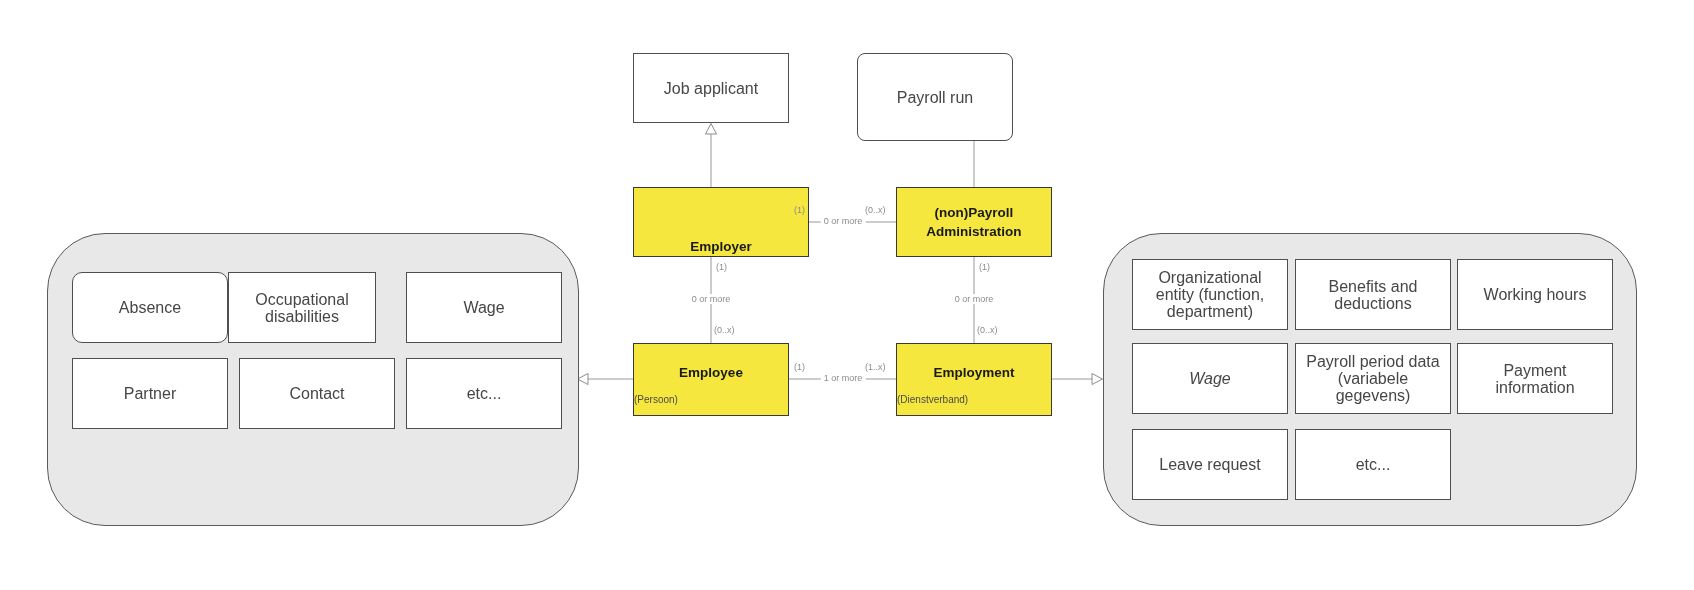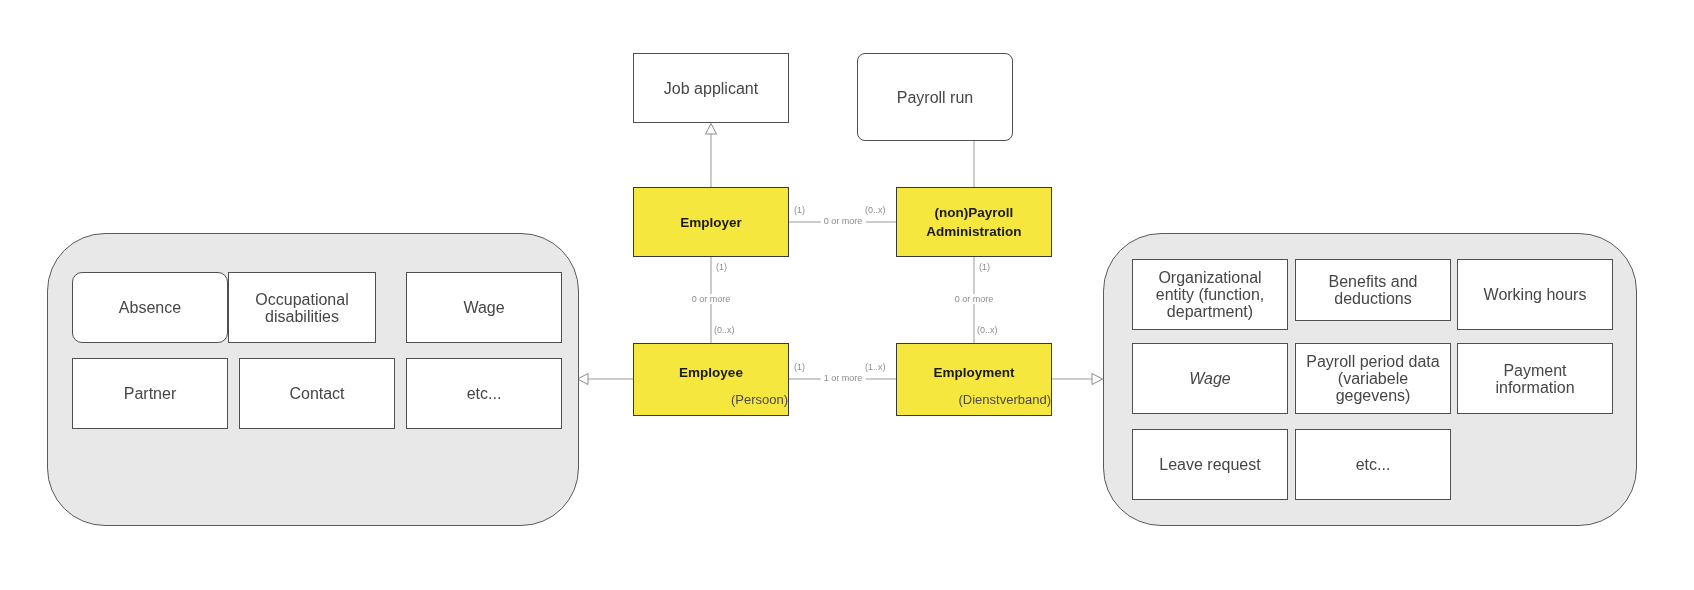--- a/index.html
+++ b/index.html
@@ -6,21 +6,21 @@
   .canvas{position:relative;width:1694px;height:590px;background:#ffffff;overflow:hidden;}
   svg.wires{position:absolute;left:0;top:0;width:1694px;height:590px;z-index:1;}
 
   .container{position:absolute;background:#e8e8e8;border:1px solid #5a5a5a;border-radius:58px;z-index:2;}
 
   .box{position:absolute;display:flex;align-items:center;justify-content:center;text-align:center;
        box-sizing:border-box;z-index:3;}
   .white-box{background:#ffffff;border:1px solid #4f4f4f;color:#464646;font-size:16px;line-height:17px;padding:0 9px;}
   .entity{background:#f5e73e;border:1px solid #383838;color:#1a1a1a;font-weight:bold;font-size:13.5px;line-height:19px;padding:0 14px;}
   .entity.has-sub{padding-bottom:14px;}
-  .subtitle{position:absolute;left:0;right:0;bottom:6px;font-weight:normal;font-size:13px;color:#4a4a4a;text-align:right;}
+  .subtitle{position:absolute;left:0;right:0;bottom:6px;font-weight:normal;font-size:10px;color:#4a4a4a;text-align:left;}
 
   .conn-label{position:absolute;z-index:4;font-size:9px;color:#8c8c8c;white-space:nowrap;}
   .conn-label.mid{transform:translateX(-50%);background:#ffffff;padding:0 3px;}
 </style>
 </head>
 <body>
 
 <div class="canvas">
 
   <svg class="wires" viewBox="0 0 1694 590" xmlns="http://www.w3.org/2000/svg">
@@ -49,21 +49,21 @@
   <div class="container" style="left:47px;top:233px;width:530px;height:291px;"></div>
   <div class="container" style="left:1103px;top:233px;width:532px;height:291px;"></div>
 
   <div class="box white-box" style="left:633px;top:53px;width:156px;height:70px;">
     <span>Job applicant</span>
   </div>
   <div class="box white-box" style="left:857px;top:53px;width:156px;height:88px;border-radius:8px;">
     <span>Payroll run</span>
   </div>
 
-  <div class="box entity" style="left:633px;top:187px;width:156px;height:70px;">
+  <div class="box entity" style="left:633px;top:187px;width:176px;height:70px;align-items:flex-end;">
     <span>Employer</span>
   </div>
   <div class="box entity" style="left:896px;top:187px;width:156px;height:70px;">
     <span>(non)Payroll Administration</span>
   </div>
   <div class="box entity has-sub" style="left:633px;top:343px;width:156px;height:73px;">
     <span>Employee</span>
     <span class="subtitle">(Persoon)</span>
   </div>
   <div class="box entity has-sub" style="left:896px;top:343px;width:156px;height:73px;">
@@ -86,21 +86,21 @@
   <div class="box white-box" style="left:239px;top:358px;width:156px;height:71px;">
     <span>Contact</span>
   </div>
   <div class="box white-box" style="left:406px;top:358px;width:156px;height:71px;">
     <span>etc...</span>
   </div>
 
   <div class="box white-box" style="left:1132px;top:259px;width:156px;height:71px;">
     <span>Organizational entity (function, department)</span>
   </div>
-  <div class="box white-box" style="left:1295px;top:259px;width:156px;height:62px;">
+  <div class="box white-box" style="left:1295px;top:259px;width:156px;height:71px;">
     <span>Benefits and deductions</span>
   </div>
   <div class="box white-box" style="left:1457px;top:259px;width:156px;height:71px;">
     <span>Working hours</span>
   </div>
   <div class="box white-box" style="left:1132px;top:343px;width:156px;height:71px;font-style:italic;">
     <span>Wage</span>
   </div>
   <div class="box white-box" style="left:1295px;top:343px;width:156px;height:71px;">
     <span>Payroll period data (variabele gegevens)</span>

